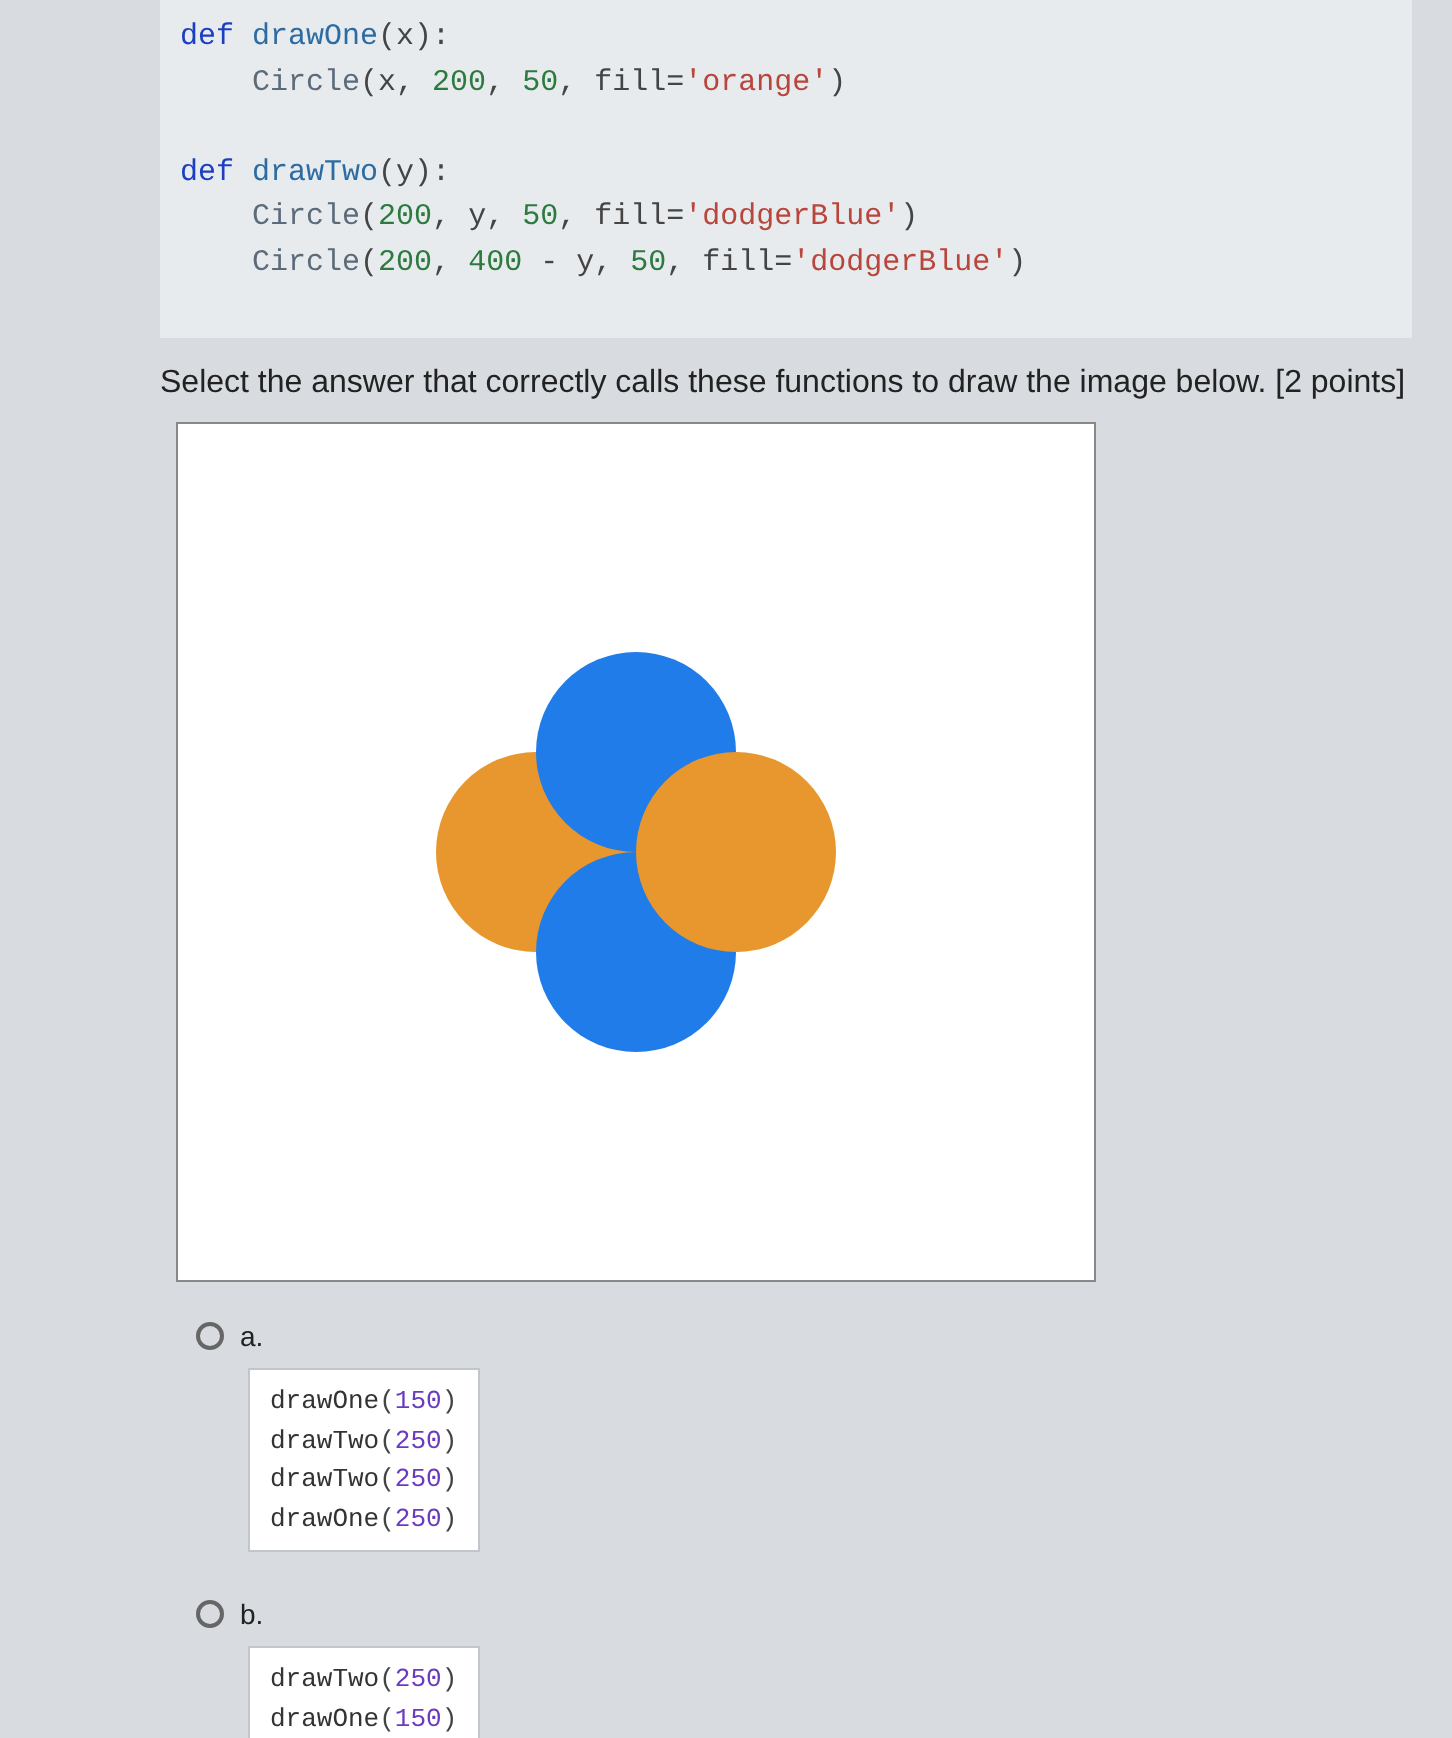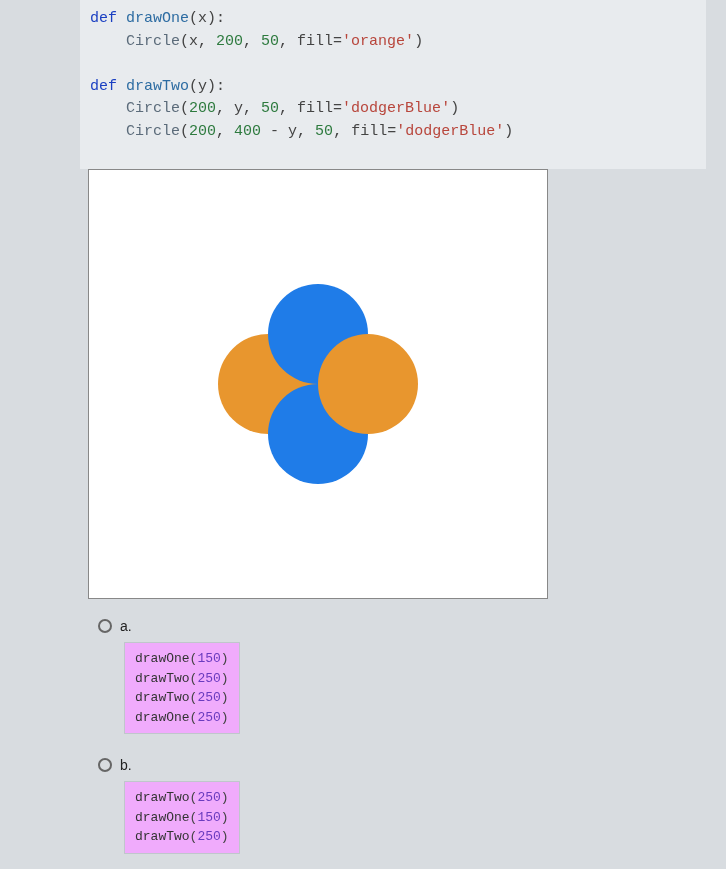--- a/index.html
+++ b/index.html
@@ -76,21 +76,21 @@
     flex: 0 0 auto;
     position: relative;
     top: 2px;
   }
   .opt-label {
     font-size: 14px;
     color: #222;
   }
   .opt-code {
     margin: 4px 0 16px 44px;
-    background: #f0abfc;
+    background: #ffffff;
     border: 1px solid #c0c6cc;
     padding: 6px 10px;
     font-family: "Courier New", Courier, monospace;
     font-size: 13px;
     line-height: 1.5;
     display: inline-block;
     white-space: pre;
     color: #444;
   }
   .opt-code .callfn { color: #333; }
@@ -101,20 +101,21 @@
 
 <div class="page">
 
   <div class="code-block"><span class="kw">def</span> <span class="fn">drawOne</span><span class="punc">(x):</span>
     <span class="call">Circle</span><span class="punc">(x, </span><span class="num">200</span><span class="punc">, </span><span class="num">50</span><span class="punc">, fill=</span><span class="str">'orange'</span><span class="punc">)</span>
 
 <span class="kw">def</span> <span class="fn">drawTwo</span><span class="punc">(y):</span>
     <span class="call">Circle</span><span class="punc">(</span><span class="num">200</span><span class="punc">, y, </span><span class="num">50</span><span class="punc">, fill=</span><span class="str">'dodgerBlue'</span><span class="punc">)</span>
     <span class="call">Circle</span><span class="punc">(</span><span class="num">200</span><span class="punc">, </span><span class="num">400</span><span class="punc"> - y, </span><span class="num">50</span><span class="punc">, fill=</span><span class="str">'dodgerBlue'</span><span class="punc">)</span></div>
 
+  <div class="question">Select the answer that correctly calls these functions to draw the image below. [2 points]</div>
 
   <div class="canvas-frame">
     <div class="canvas-inner">
 
       <div class="circ orange" style="left:-50px; top:0px;"></div>
 
       <div class="circ blue" style="left:0px; top:50px;"></div>
 
       <div class="circ blue" style="left:0px; top:-50px;"></div>
 

